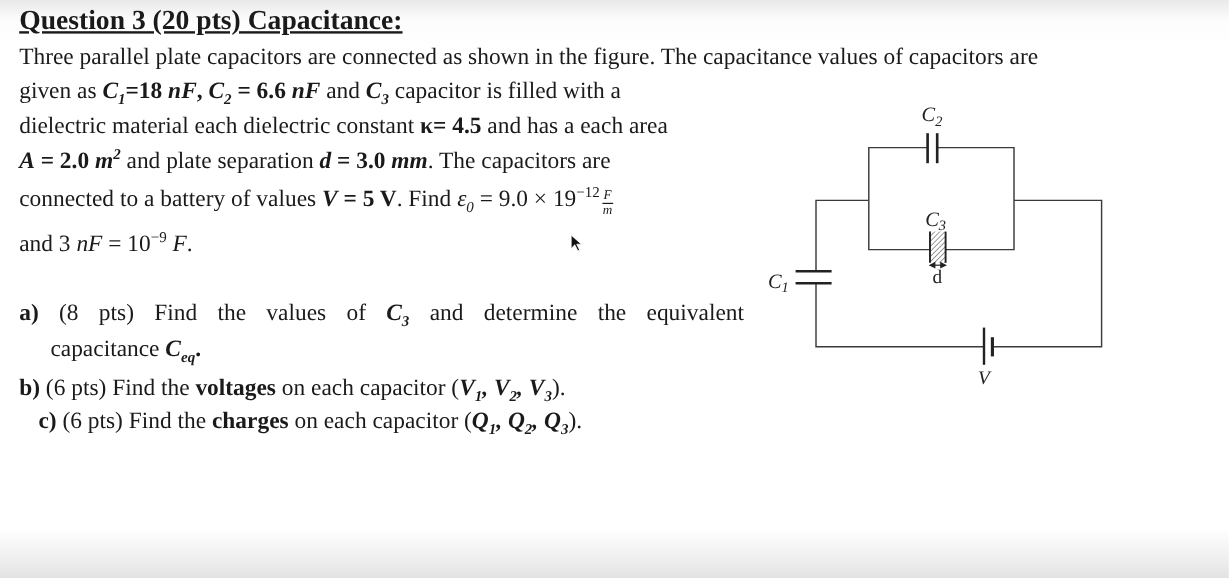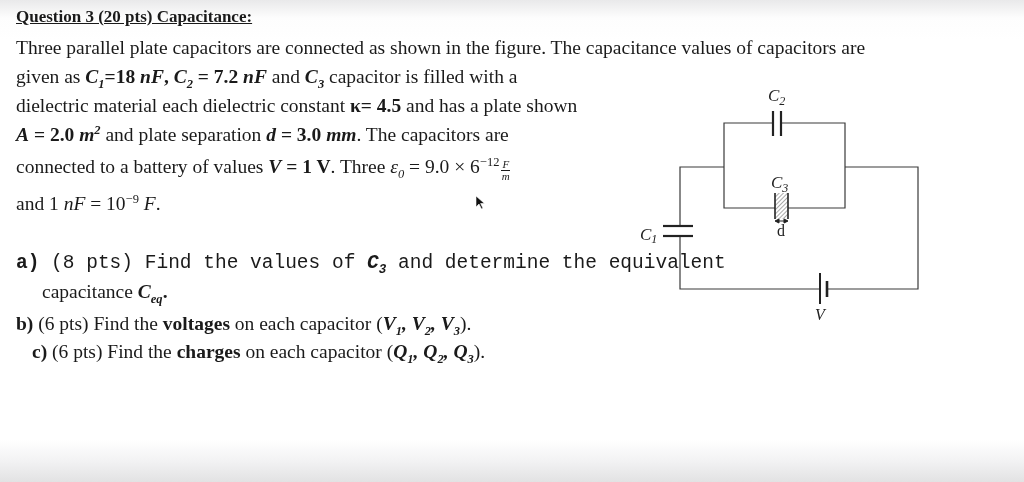--- a/index.html
+++ b/index.html
@@ -6,60 +6,60 @@
     body {
       width: 1024px; height: 482px; overflow: hidden; position: relative;
       background: linear-gradient(to bottom, #e9e9ea 0px, #fdfdfd 18px, #ffffff 40px, #ffffff 440px, #f3f3f4 460px, #e2e2e3 482px);
       font-family: "Liberation Serif", "DejaVu Serif", serif;
       color: #1a1a1a;
     }
     .line {
       position: absolute; left: 16px; white-space: nowrap;
       font-size: 19.5px; line-height: 22px;
     }
-    .title { top: 6px; font-weight: bold; text-decoration: underline; font-size: 17px; }
+    .title { top: 6px; font-weight: bold; text-decoration: underline; font-size: 23px; }
     .b { font-weight: bold; }
     .bi { font-weight: bold; font-style: italic; }
     .i { font-style: italic; margin-top: 44px; }
     sub, sup { font-size: 12.5px; line-height: 0; }
-    .just { display: inline-block; text-align: justify; text-align-last: justify; font-family: Liberation Mono, monospace; }
+    .just { display: inline-block; text-align: justify; text-align-last: justify; }
     .frac { display: inline-block; vertical-align: middle; text-align: center; font-size: 11px; line-height: 11px; font-style: italic; margin-left: 2px; position: relative; top: 2px; }
     .frac .num { display: block; border-bottom: 1px solid #1a1a1a; padding: 0 1px; }
     .frac .den { display: block; }
     .indent { left: 42px; text-align: center; }
     #circuit { position: absolute; left: 0; top: 0; }
     .cursor { position: absolute; left: 475px; top: 195px; }
   </style>
 </head>
 <body>
 
 <div class="line title">Question 3 (20 pts) Capacitance:</div>
 
 <div class="line" style="top:37px;">
   <span>Three parallel plate capacitors are connected as shown in the figure. The capacitance values of capacitors are</span>
 </div>
 
 <div class="line" style="top:66px;">
-  <span>given as </span><span class="bi"><span>C</span><sub>1</sub></span><span class="b">=18 </span><span class="bi">nF</span><span class="b">, </span><span class="bi"><span>C</span><sub>2</sub></span><span class="b"> = 7.2 </span><span class="bi">nF</span><span> and </span><span class="bi"><span>C</span><sub>3</sub></span><span> capacitor is filled with a</span>
+  <span>given as </span><span class="bi"><span>C</span><sub>1</sub></span><span class="b">=18 </span><span class="bi">nF</span><span class="b">, </span><span class="bi"><span>C</span><sub>2</sub></span><span class="b"> = 6.6 </span><span class="bi">nF</span><span> and </span><span class="bi"><span>C</span><sub>3</sub></span><span> capacitor is filled with a</span>
 </div>
 
 <div class="line" style="top:95px;">
-  <span>dielectric material each dielectric constant </span><span class="b">κ= 4.5</span><span> and has a plate shown</span>
+  <span>dielectric material each dielectric constant </span><span class="b">κ= 4.5</span><span> and has a each area</span>
 </div>
 
 <div class="line" style="top:124px;">
   <span class="bi">A</span><span class="b"> = 2.0 </span><span class="bi"><span>m</span><sup>2</sup></span><span> and plate separation </span><span class="bi">d</span><span class="b"> = 3.0 </span><span class="bi">mm</span><span>. The capacitors are</span>
 </div>
 
 <div class="line" style="top:156px;">
-  <span>connected to a battery of values </span><span class="bi">V</span><span class="b"> = 1 V</span><span>. Three </span><span class="i"><span>ε</span><sub>0</sub></span><span> = 9.0 × 6</span><sup>−12</sup><span class="frac"><span class="num">F</span><span class="den">m</span></span>
+  <span>connected to a battery of values </span><span class="bi">V</span><span class="b"> = 5 V</span><span>. Find </span><span class="i"><span>ε</span><sub>0</sub></span><span> = 9.0 × 19</span><sup>−12</sup><span class="frac"><span class="num">F</span><span class="den">m</span></span>
 </div>
 
 <div class="line" style="top:193px;">
-  <span>and 1 </span><span class="i">nF</span><span> = 10</span><sup>−9</sup><span class="i"> F</span><span>.</span>
+  <span>and 3 </span><span class="i">nF</span><span> = 10</span><sup>−9</sup><span class="i"> F</span><span>.</span>
 </div>
 
 <div class="line" style="top:251px; width:604px;">
   <span class="just" style="width:604px;"><span class="b">a)</span> <span>(8 pts)</span><span> Find the values of </span><span class="bi"><span>C</span><sub>3</sub></span><span> and determine the equivalent</span></span>
 </div>
 <div class="line indent" style="top:281px;">
   <span>capacitance </span><span class="bi"><span>C</span><sub>eq</sub></span><span class="b">.</span>
 </div>
 
 <div class="line" style="top:313px;">

